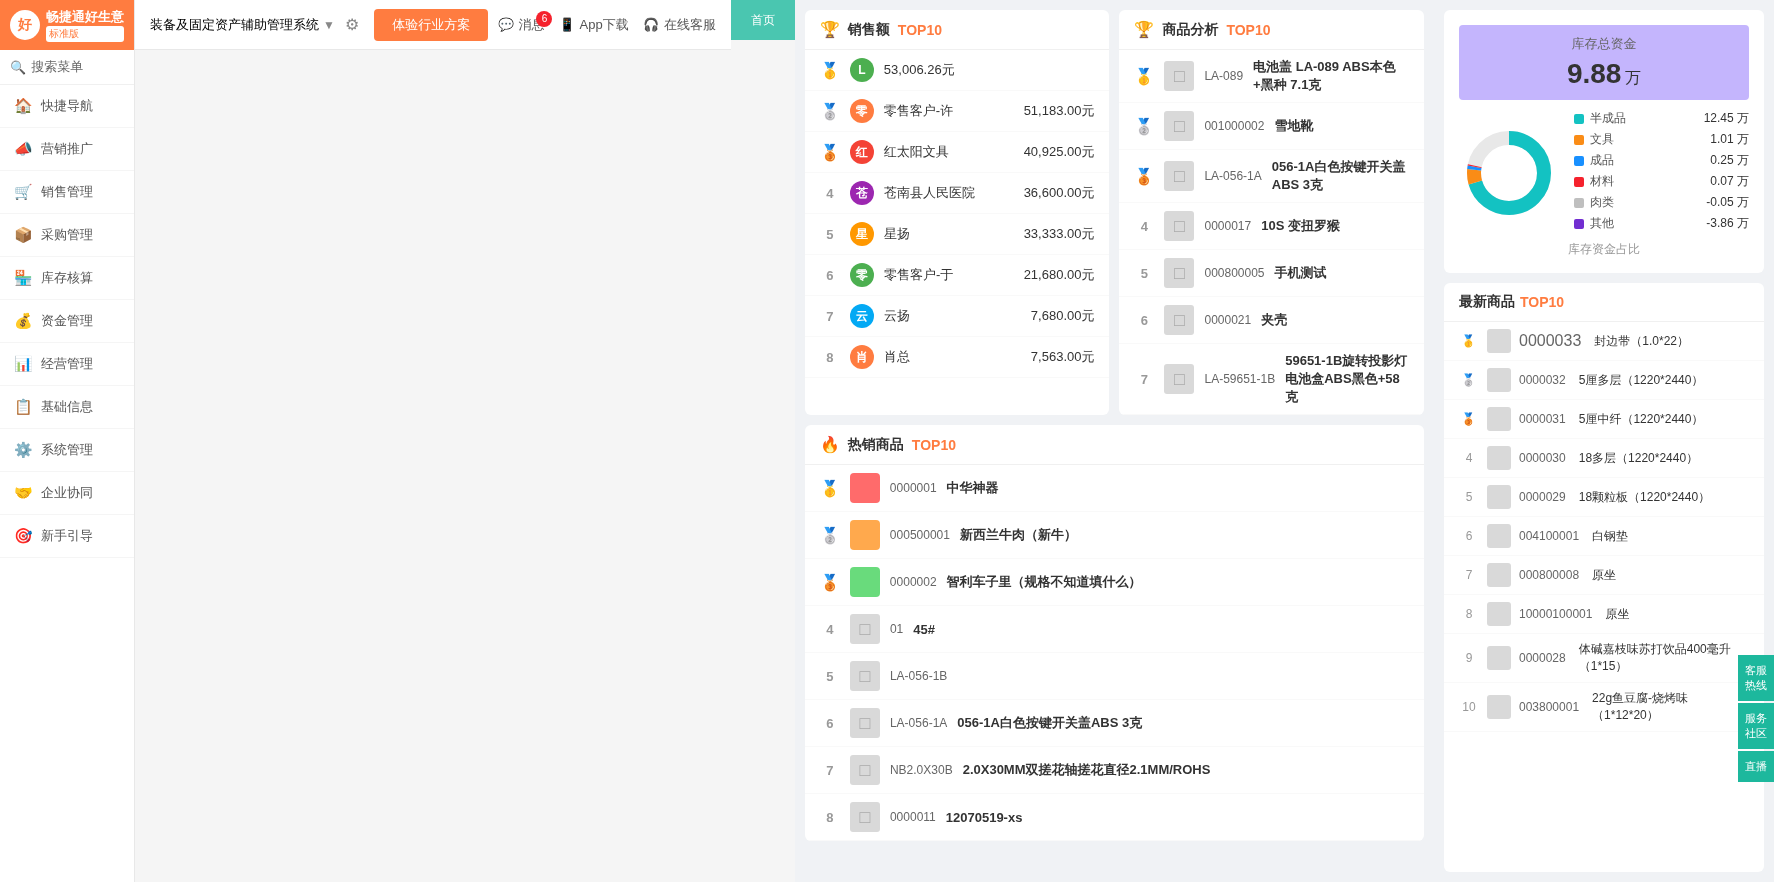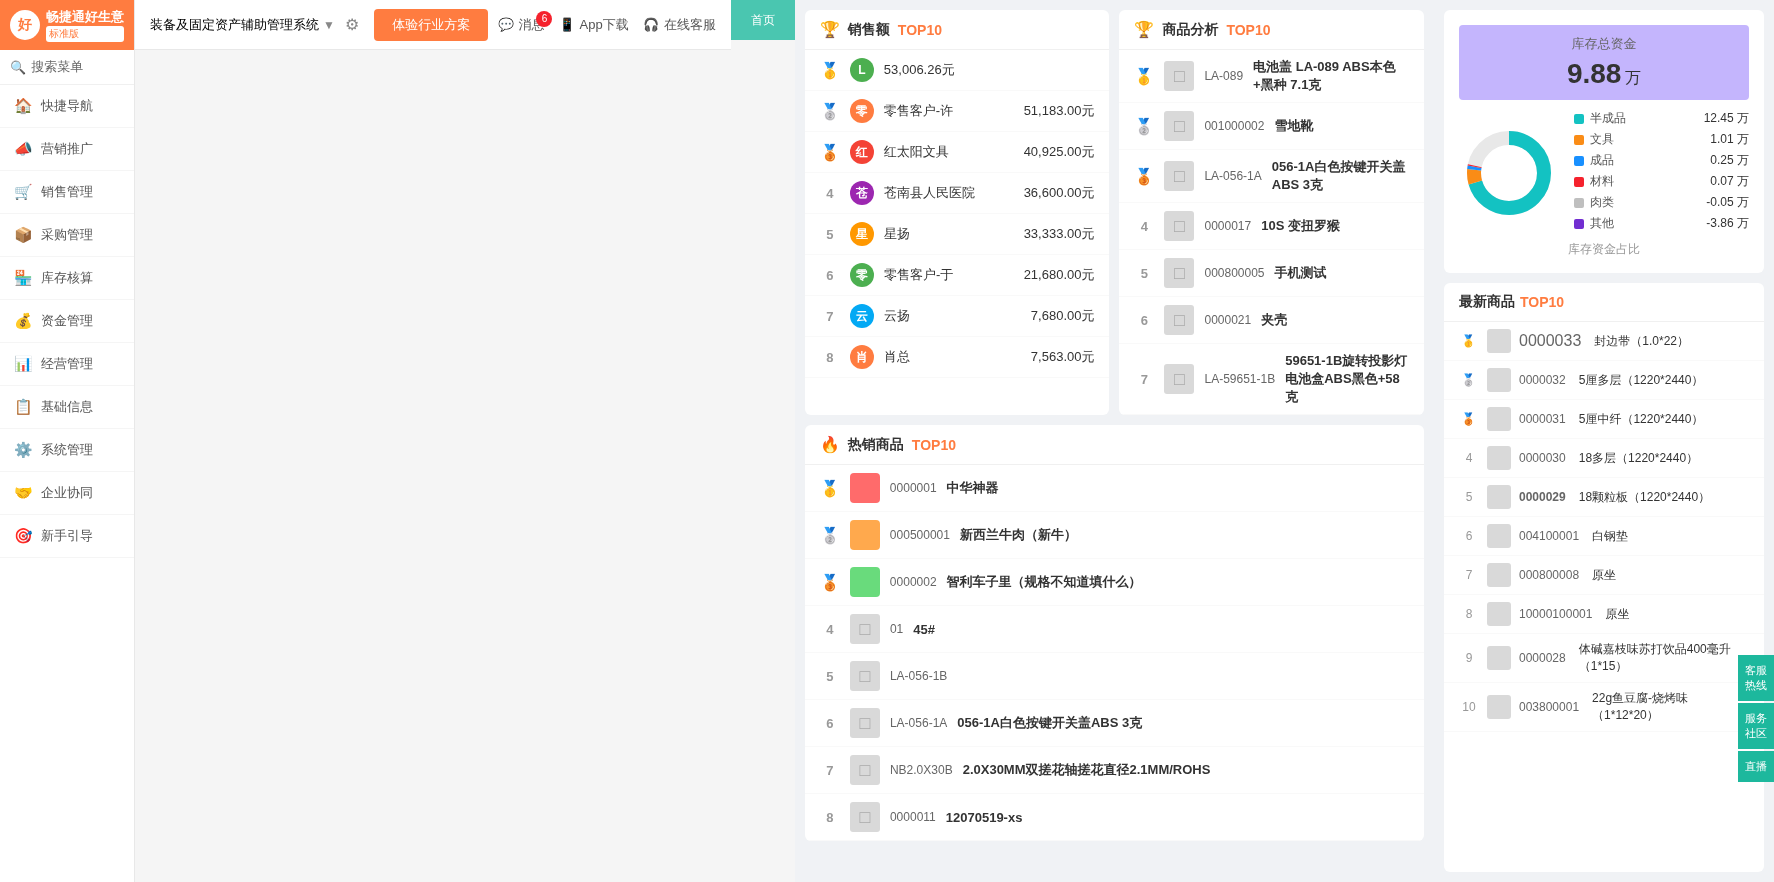--- a/index.html
+++ b/index.html
@@ -729,21 +729,21 @@
           </div>
           <div class="latest-item">
             <span class="latest-rank">4</span>
             <div class="latest-product-img"></div>
             <span style="color:#666;font-size:12px;margin-right:5px;">0000030</span>
             <span class="latest-product-name">18多层（1220*2440）</span>
           </div>
           <div class="latest-item">
             <span class="latest-rank">5</span>
             <div class="latest-product-img"></div>
-            <span style="color:#666;font-size:12px;margin-right:5px;font-weight:bold;">0000029</span>
+            <span style="color:#666;font-size:12px;margin-right:5px;">0000029</span>
             <span class="latest-product-name">18颗粒板（1220*2440）</span>
           </div>
           <div class="latest-item">
             <span class="latest-rank">6</span>
             <div class="latest-product-img"></div>
             <span style="color:#666;font-size:12px;margin-right:5px;">004100001</span>
             <span class="latest-product-name">白钢垫</span>
           </div>
           <div class="latest-item">
             <span class="latest-rank">7</span>

